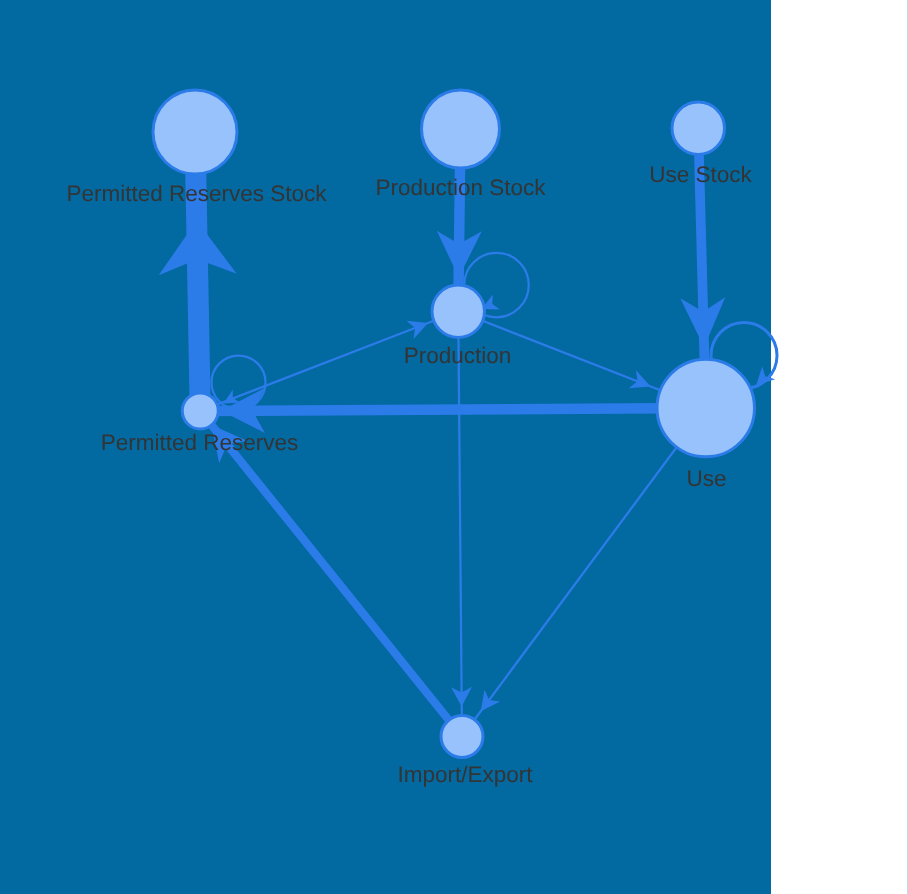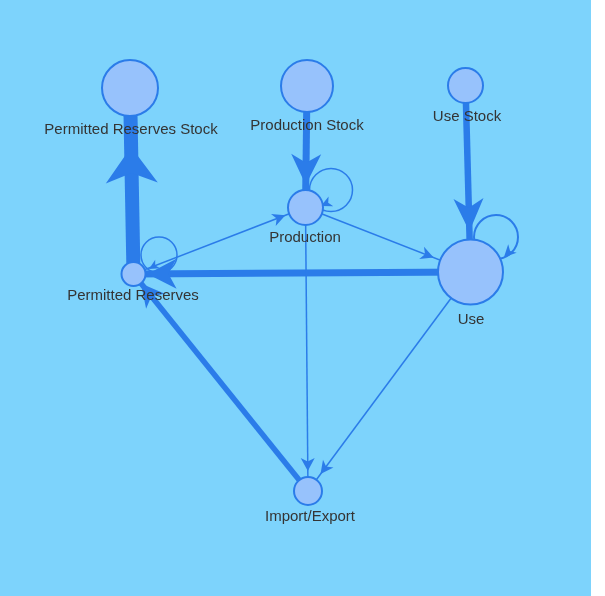--- a/index.html
+++ b/index.html
@@ -4,22 +4,22 @@
 <title>Diagram</title>
 <style>
   html, body {
     margin: 0; padding: 0;
     width: 605px; height: 596px;
     background: #ffffff;
     overflow: hidden;
   }
   .stage {
     position: relative;
-    width: 591px; height: 596px;
-    background: #7dd3fc;
+    width: 514px; height: 596px;
+    background: #0369a1;
   }
   svg { display: block; }
   text.node-label {
     font-family: "Liberation Sans", "DejaVu Sans", sans-serif;
     -webkit-user-select: none;
     user-select: none;
   }
 </style>
 </head>
 <body>

